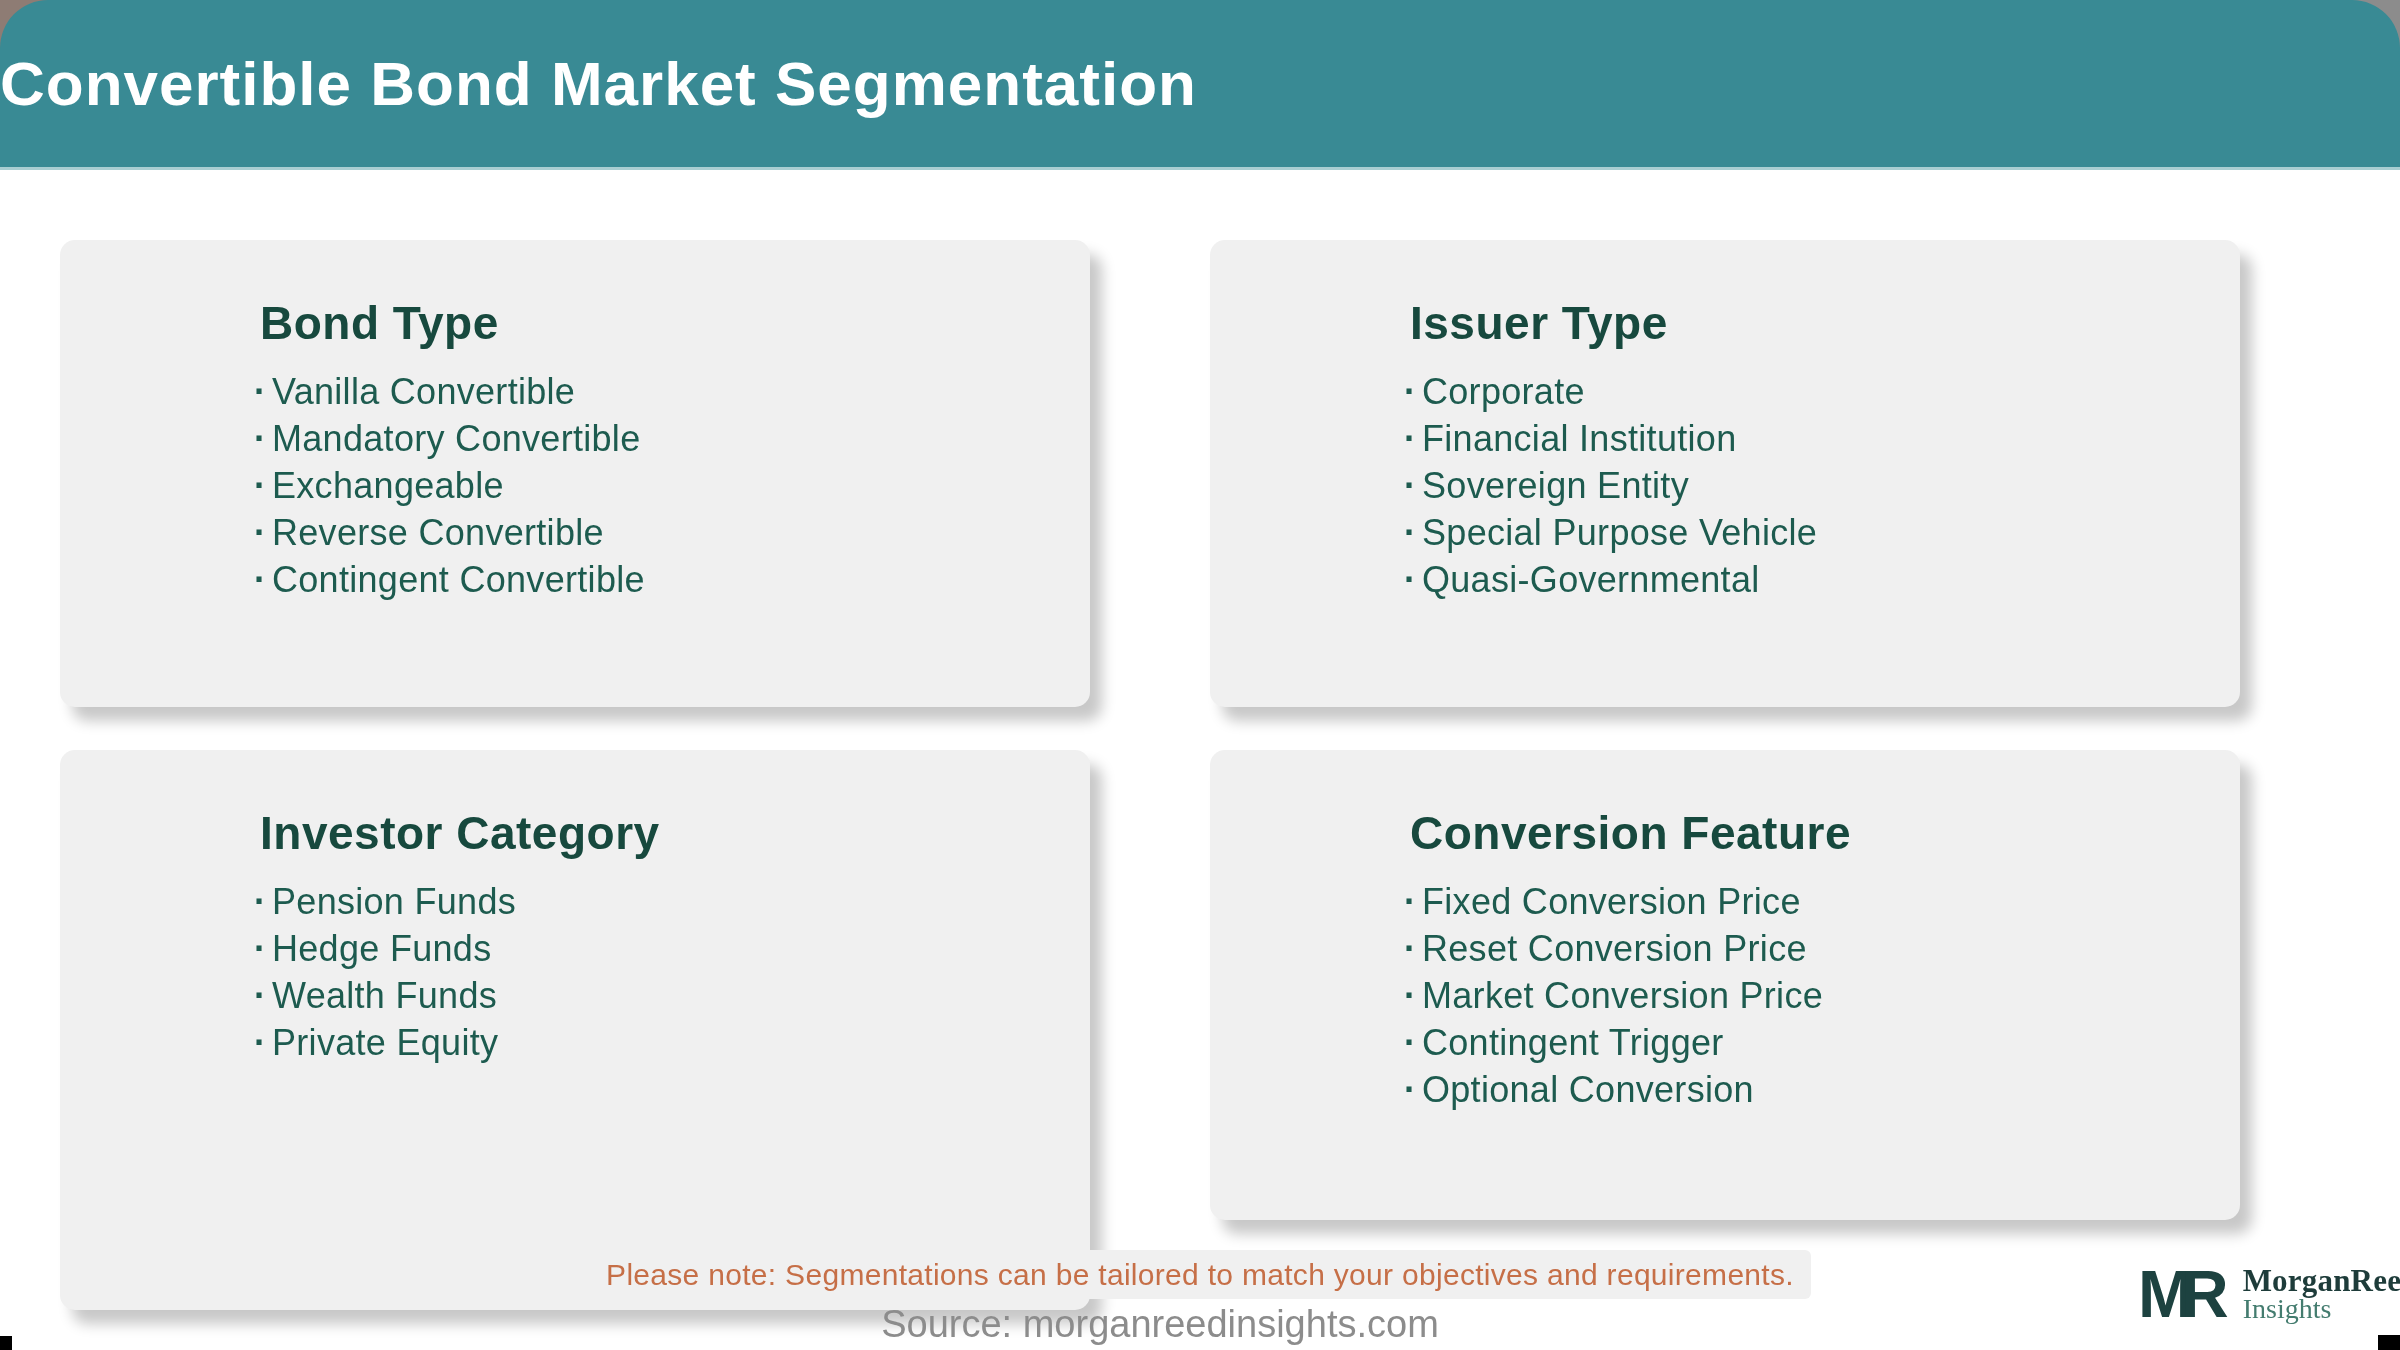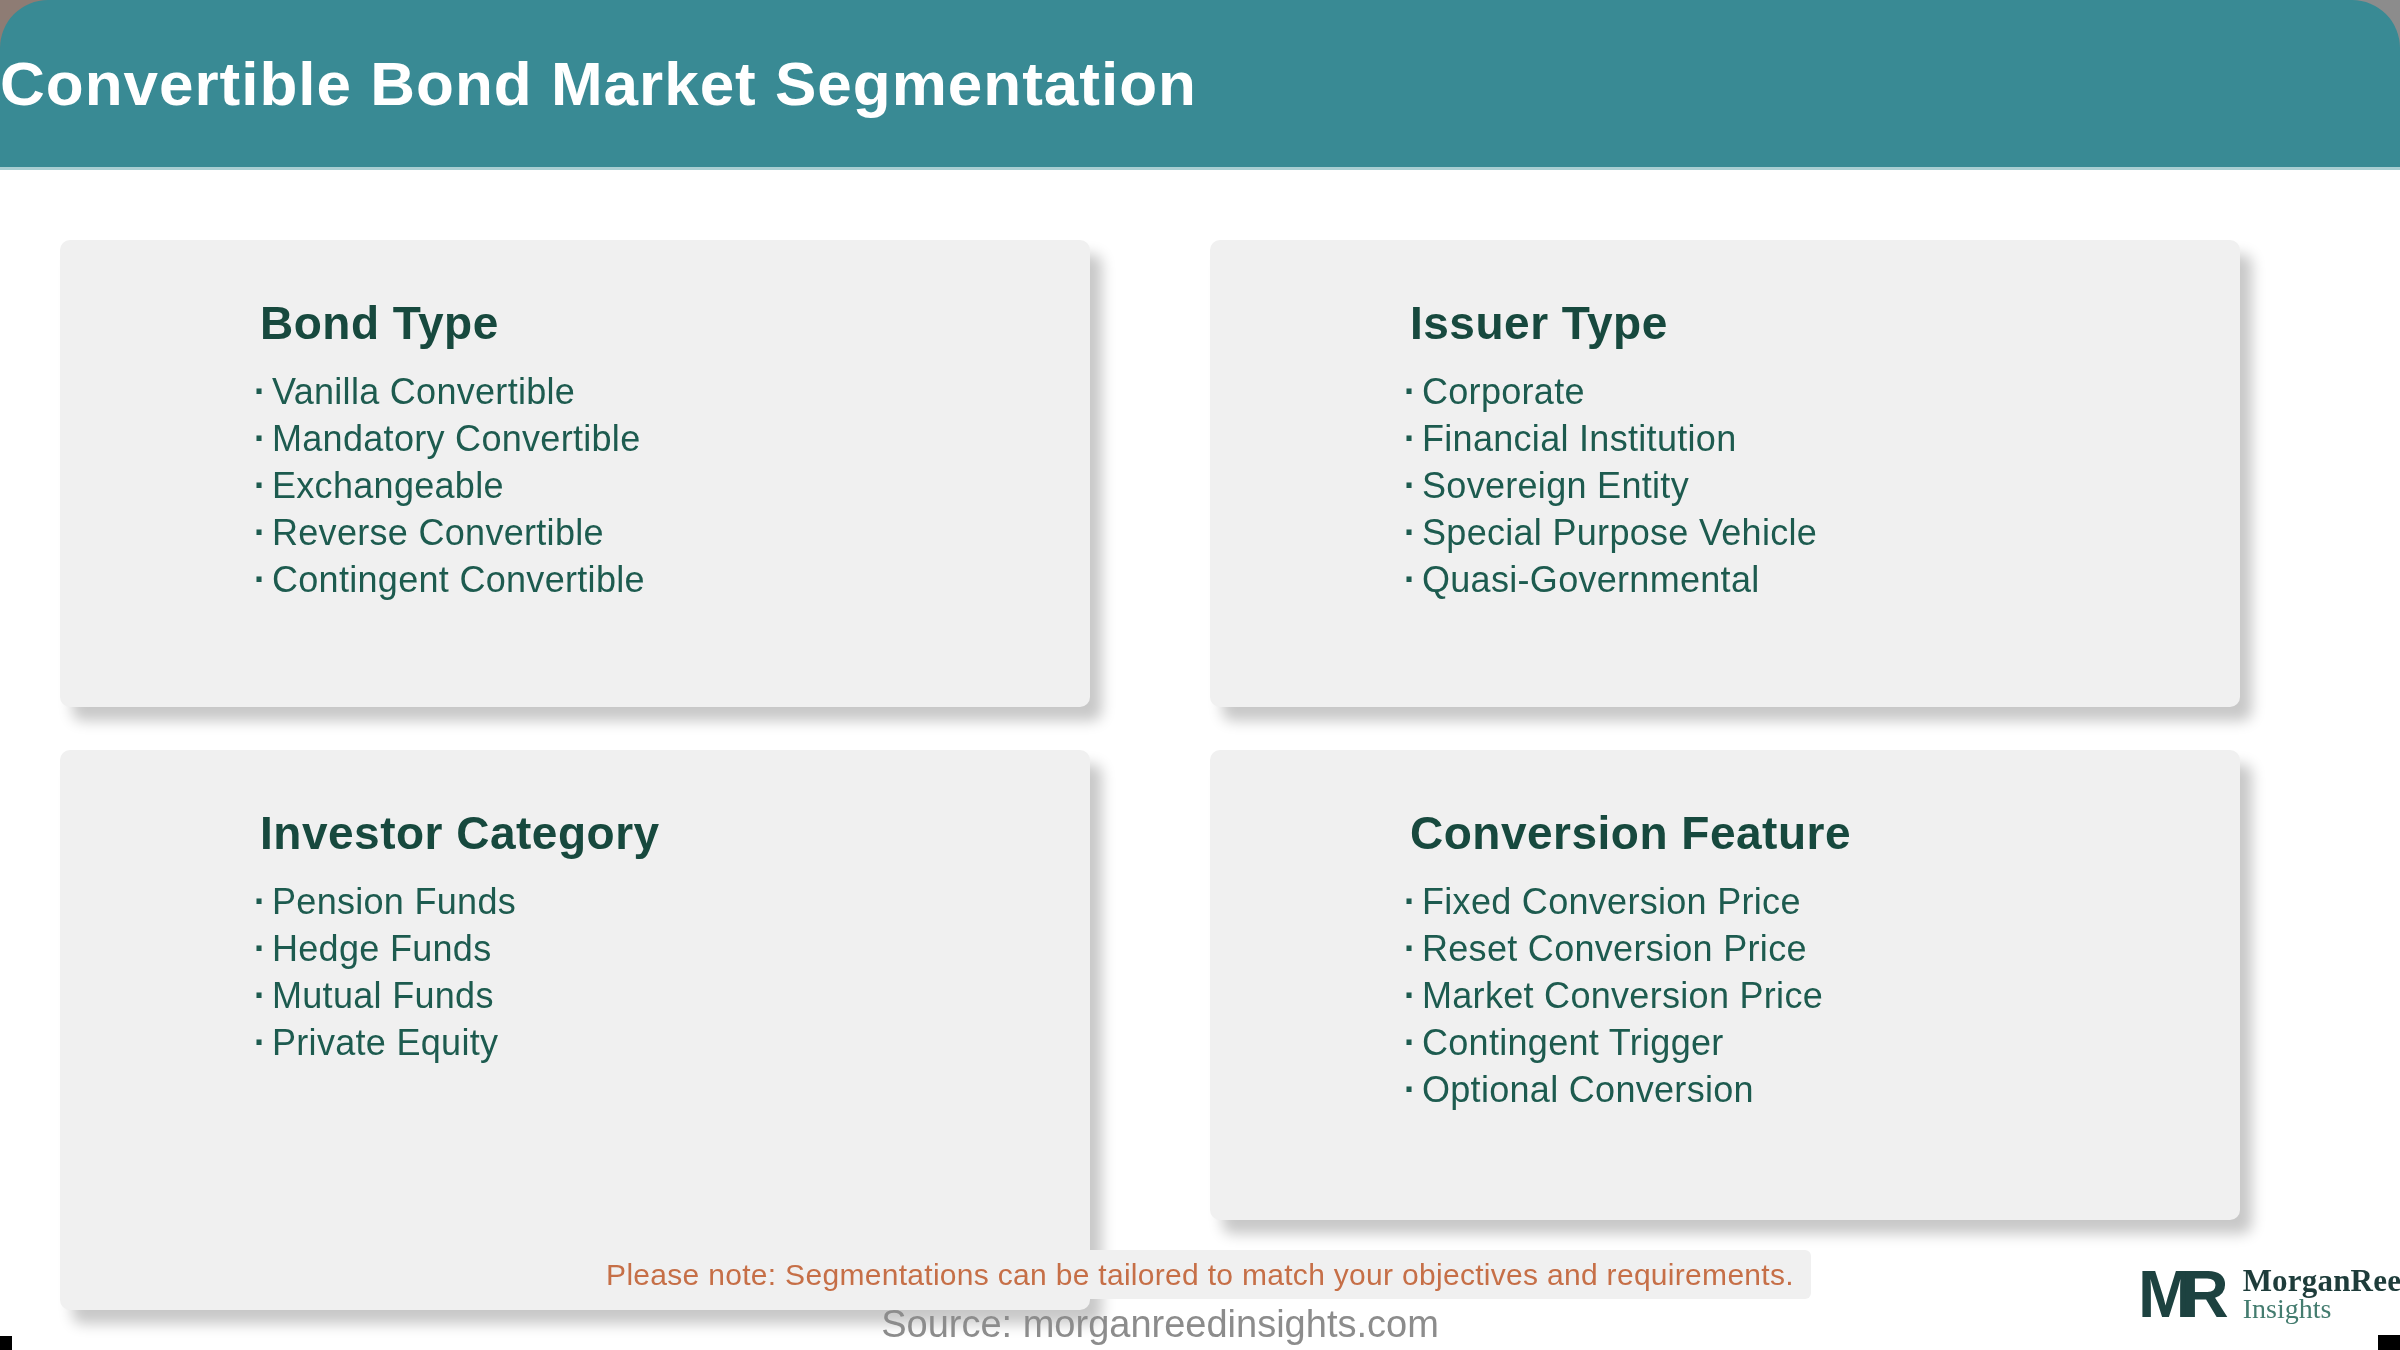--- a/index.html
+++ b/index.html
@@ -23,21 +23,21 @@
     z-index:1;
   }
   .titlebar h1 {
     color:#ffffff; font-size:62px; font-weight:800;
     letter-spacing:1px;
   }
 
   
   .card {
     position:absolute; width:1030px; background:#f0f0f0;
-    border-radius:10px;
+    border-radius:15px;
     box-shadow:12px 14px 14px rgba(0,0,0,0.22);
     padding:56px 50px 0 200px;
     z-index:1;
   }
   .card-tl { left:60px;   top:240px; height:467px; }
   .card-tr { left:1210px; top:240px; height:467px; }
   .card-bl { left:60px;   top:750px; height:560px; }
   .card-br { left:1210px; top:750px; height:470px; }
 
   .card h2 {
@@ -125,21 +125,21 @@
       <li>Special Purpose Vehicle</li>
       <li>Quasi-Governmental</li>
     </ul>
   </section>
 
   <section class="card card-bl">
     <h2>Investor Category</h2>
     <ul>
       <li>Pension Funds</li>
       <li>Hedge Funds</li>
-      <li>Mutual Funds</li>
+      <li>Wealth Funds</li>
       <li>Private Equity</li>
     </ul>
   </section>
 
   <section class="card card-br">
     <h2>Conversion Feature</h2>
     <ul>
       <li>Fixed Conversion Price</li>
       <li>Reset Conversion Price</li>
       <li>Market Conversion Price</li>

